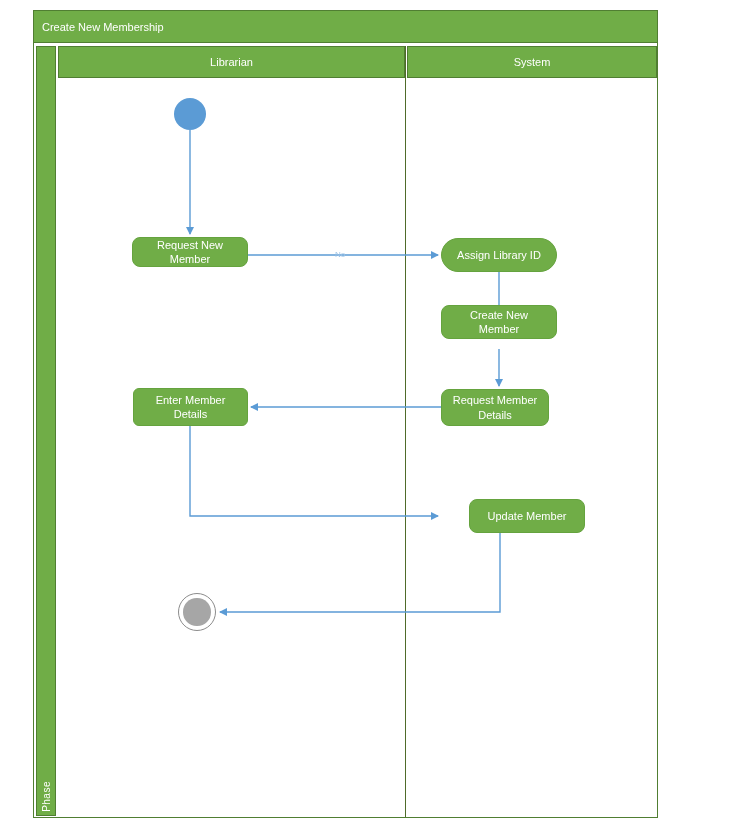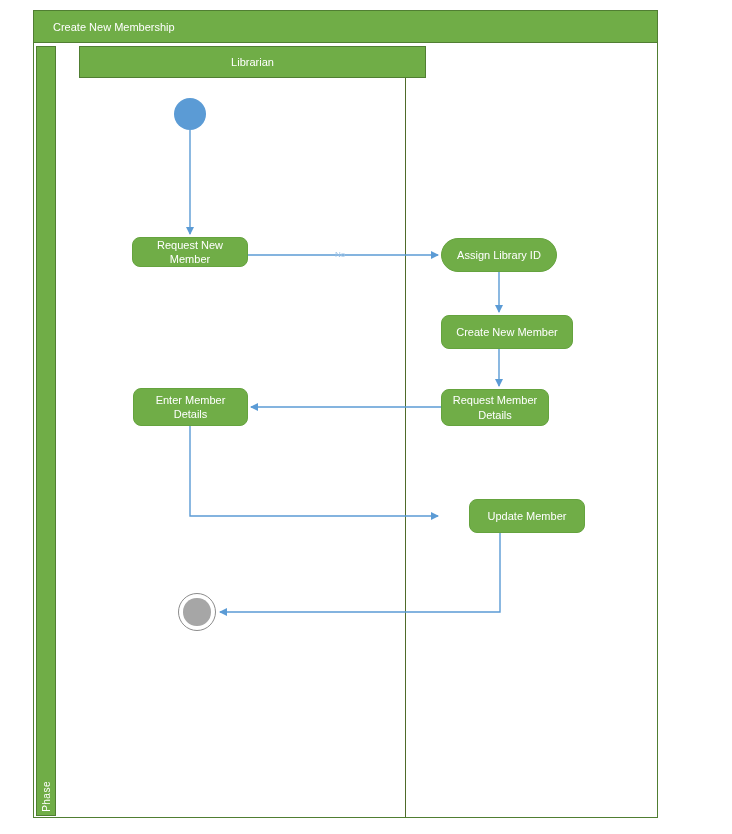--- a/index.html
+++ b/index.html
@@ -9,40 +9,40 @@
   }
   .canvas { position: absolute; left: 0; top: 0; width: 732px; height: 834px; }
 
   .frame {
     position: absolute; left: 33px; top: 10px; width: 625px; height: 808px;
     border: 1px solid #507E32; box-sizing: border-box; background: #ffffff;
   }
   .title-bar {
     position: absolute; left: -1px; top: -1px; width: 625px; height: 33px;
     background: #70AD47; border: 1px solid #507E32; box-sizing: border-box;
-    display: flex; align-items: center; padding-left: 19px;
+    display: flex; align-items: center; padding-left: 8px;
     color: #ffffff; font-size: 11px;
   }
   .phase-strip {
     position: absolute; left: 2px; top: 35px; bottom: 1px; width: 20px;
     background: #70AD47; border: 1px solid #507E32; box-sizing: border-box;
     display: flex; align-items: center; justify-content: flex-end;
     flex-direction: column;
   }
   .phase-label {
     writing-mode: vertical-rl; transform: rotate(180deg);
     color: #ffffff; font-size: 10px; padding-top: 3px; letter-spacing: 0.5px;
   }
   .lane-header {
     position: absolute; top: 35px; height: 32px;
     background: #70AD47; border: 1px solid #507E32; box-sizing: border-box;
     display: flex; align-items: center; justify-content: center;
     color: #ffffff; font-size: 11px; z-index: 2;
   }
-  .lane-header.librarian { left: 24px; width: 347px; margin-left: 21px; }
+  .lane-header.librarian { left: 24px; width: 347px; }
   .lane-header.system    { left: 373px; width: 250px; }
   .lane-separator {
     position: absolute; left: 371px; top: 35px; bottom: 0; width: 1px;
     background: #4F6B2A; z-index: 1;
   }
 
   #edge-layer {
     position: absolute; left: 0; top: 0; width: 732px; height: 834px;
     z-index: 3; pointer-events: none;
   }
@@ -77,20 +77,23 @@
     <div class="title-bar">
       <span>Create New Membership</span>
     </div>
     <div class="lane-separator"></div>
     <div class="phase-strip">
       <span class="phase-label">Phase</span>
     </div>
     <div class="lane-header librarian">
       <span>Librarian</span>
     </div>
+    <div class="lane-header system">
+      <span>System</span>
+    </div>
   </div>
 
   <svg id="edge-layer" width="732" height="834" viewBox="0 0 732 834">
     <defs>
       <marker id="arrow" markerWidth="8" markerHeight="8" refX="7" refY="4" orient="auto" markerUnits="userSpaceOnUse">
         <path d="M0,0 L8,4 L0,8 Z" fill="#5B9BD5"></path>
       </marker>
     </defs>
   <polyline points="190,130 190,234" marker-end="url(#arrow)"></polyline>
       <polyline points="248,255 438,255" marker-end="url(#arrow)"></polyline>
@@ -102,24 +105,24 @@
     </svg>
 
   <div id="node-layer">
       <div class="node start" style="left: 174px; top: 98px; width: 32px; height: 32px;"></div>
       <div class="node activity" style="left: 132px; top: 237px; width: 116px; height: 30px;">
         <span>Request New Member</span>
       </div>
       <div class="node activity" style="left: 441px; top: 238px; width: 116px; height: 34px; border-radius: 17px;">
         <span>Assign Library ID</span>
       </div>
-      <div class="node activity" style="left: 441px; top: 315px; width: 132px; height: 34px;">
+      <div class="node activity" style="left: 441px; top: 305px; width: 116px; height: 34px;">
         <span>Create New Member</span>
       </div>
-      <div class="node activity" style="left: 133px; top: 388px; width: 115px; height: 38px;">
+      <div class="node activity" style="left: 133px; top: 388px; width: 115px; height: 38px; border-radius: 6px;">
         <span>Enter Member Details</span>
       </div>
       <div class="node activity" style="left: 441px; top: 389px; width: 108px; height: 37px;">
         <span>Request Member Details</span>
       </div>
       <div class="node activity" style="left: 441px; top: 499px; width: 116px; height: 34px; margin-left: 28px;">
         <span>Update Member</span>
       </div>
       <div class="node end" style="left: 178px; top: 593px; width: 38px; height: 38px;">
         <div class="end-inner"></div>

